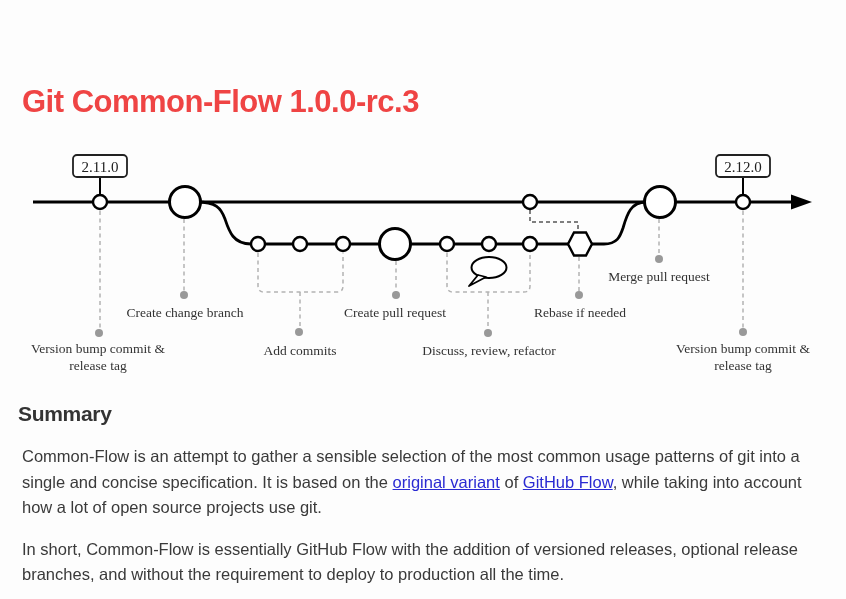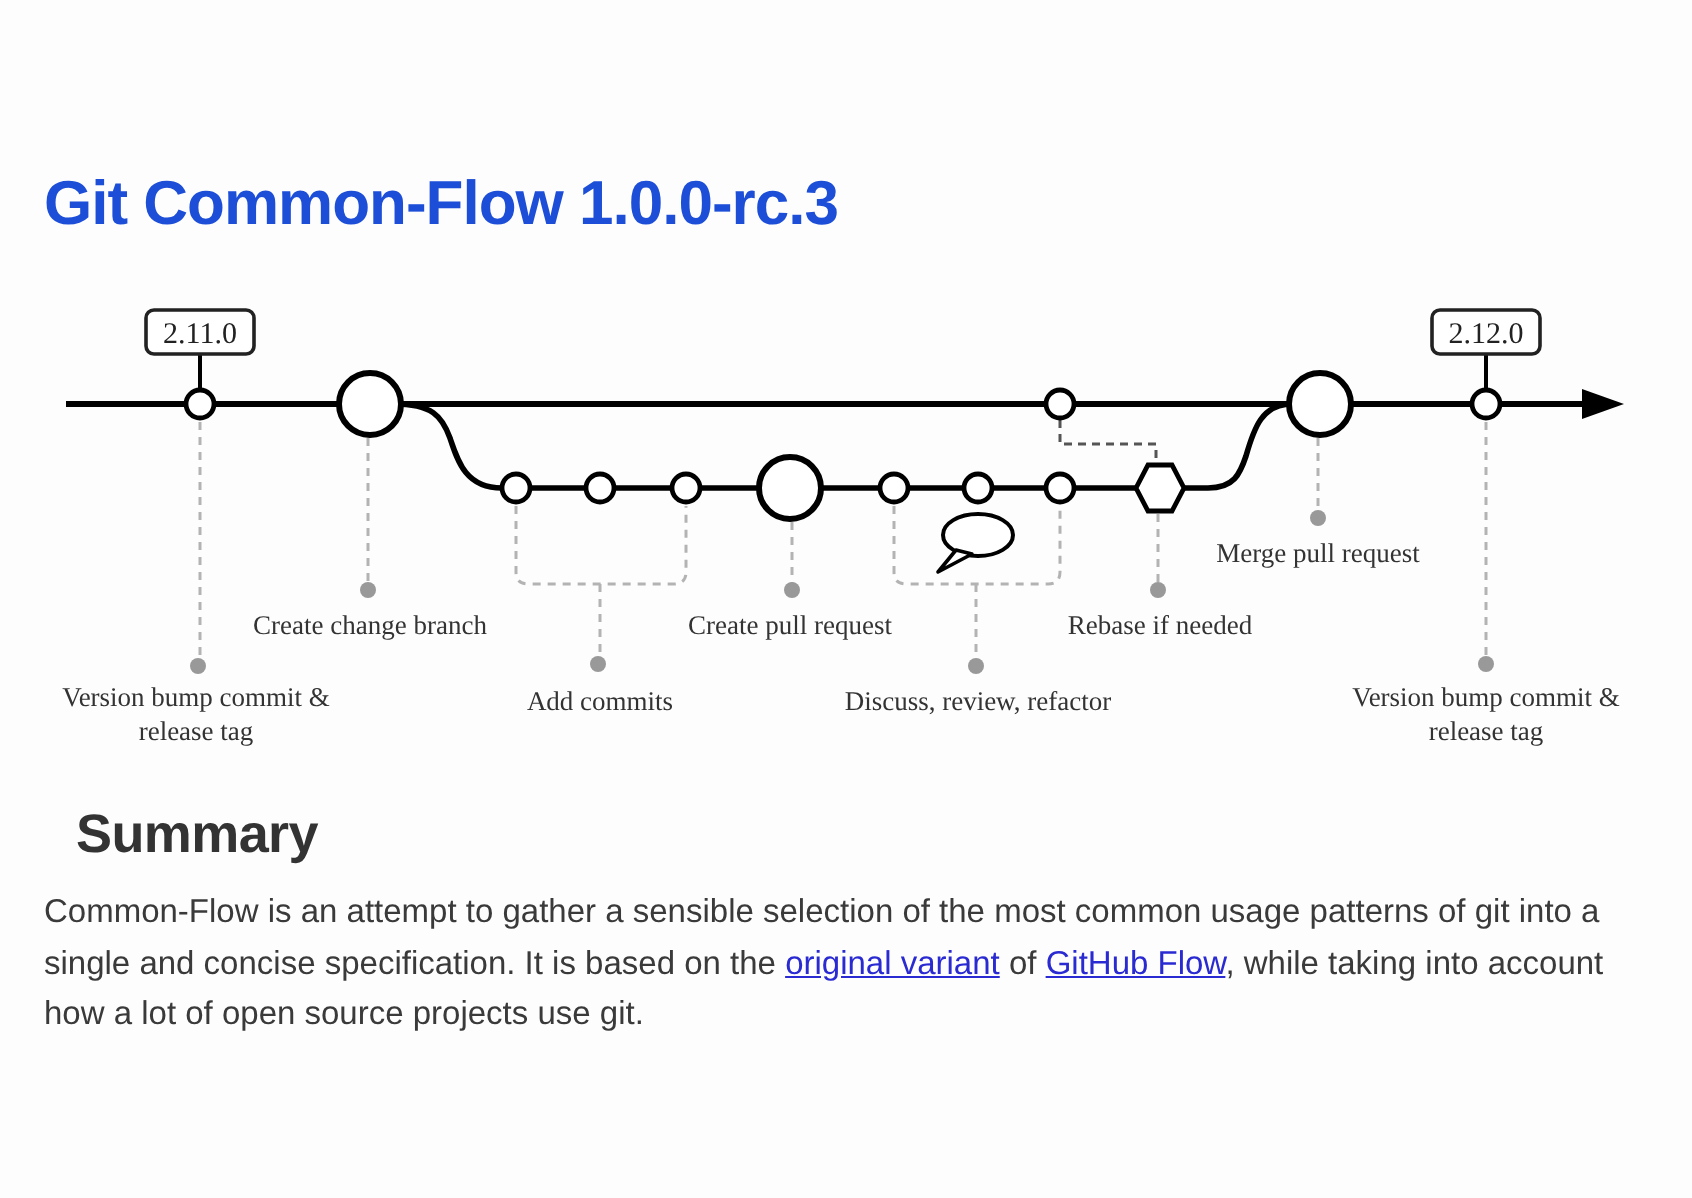--- a/index.html
+++ b/index.html
@@ -7,34 +7,34 @@
     width: 846px; height: 599px;
     background: #fdfdfd;
     font-family: "Liberation Sans", sans-serif;
     color: #333;
     position: relative;
     overflow: hidden;
   }
   .page-title {
     position: absolute; left: 22px; top: 84px;
     margin: 0; font-size: 31px; font-weight: bold;
-    letter-spacing: -0.5px; color: #1d4ed8;
+    letter-spacing: -0.5px; color: #ef4444;
   }
   .diagram-svg { position: absolute; left: 0; top: 145px; }
   .diagram-label {
     font-family: "Liberation Serif", serif;
     font-size: 13.5px; fill: #333;
   }
   .tag-text {
     font-family: "Liberation Serif", serif;
     font-size: 15px; fill: #222;
   }
   .section-heading {
-    position: absolute; left: 38px; top: 402px;
-    margin: 0; font-size: 27px; font-weight: bold;
+    position: absolute; left: 18px; top: 402px;
+    margin: 0; font-size: 21px; font-weight: bold;
     letter-spacing: -0.3px; color: #333;
   }
   .summary-paragraphs {
     position: absolute; left: 22px; top: 444px; width: 804px;
     font-size: 16.5px; line-height: 25.5px; color: #3a3a3a;
   }
   .summary-paragraphs p { margin: 0 0 16px 0; }
   .summary-paragraphs a { color: #2a2ad2; }
 </style>
 </head>
@@ -117,13 +117,14 @@
   <text x="580" y="172" text-anchor="middle" class="diagram-label">Rebase if needed</text>
   <text x="659" y="136" text-anchor="middle" class="diagram-label">Merge pull request</text>
   <text x="743" y="208" text-anchor="middle" class="diagram-label">Version bump commit &amp;</text>
   <text x="743" y="225" text-anchor="middle" class="diagram-label">release tag</text>
 </svg>
 
 <h2 class="section-heading">Summary</h2>
 
 <div class="summary-paragraphs">
     <p><span>Common-Flow is an attempt to gather a sensible selection of the most common usage patterns of git into a single and concise specification. It is based on the </span><a href="#" style="color: rgb(42, 42, 210);">original variant</a><span> of </span><a href="#" style="color: rgb(42, 42, 210);">GitHub Flow</a><span>, while taking into account how a lot of open source projects use git.</span></p>
+    <p><span>In short, Common-Flow is essentially GitHub Flow with the addition of versioned releases, optional release branches, and without the requirement to deploy to production all the time.</span></p>
   </div>
 
 </body></html>

